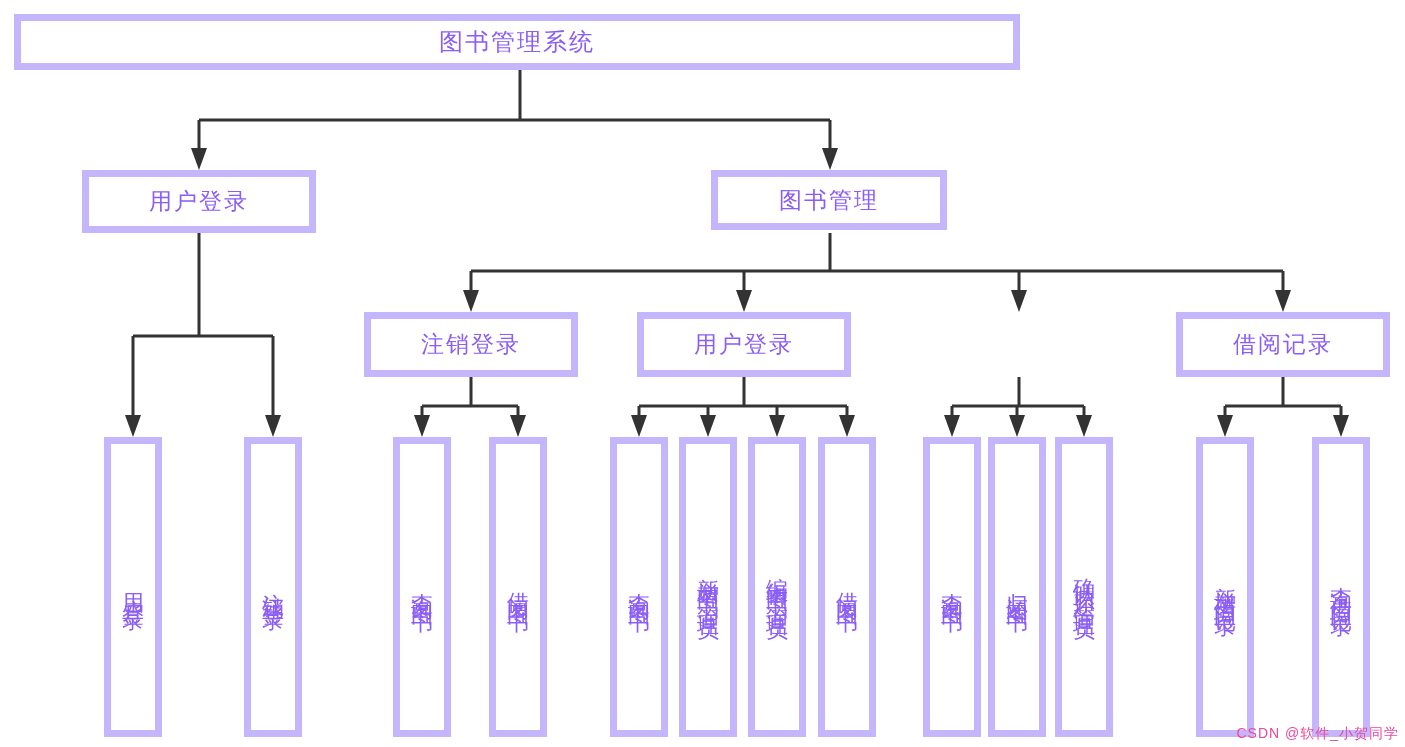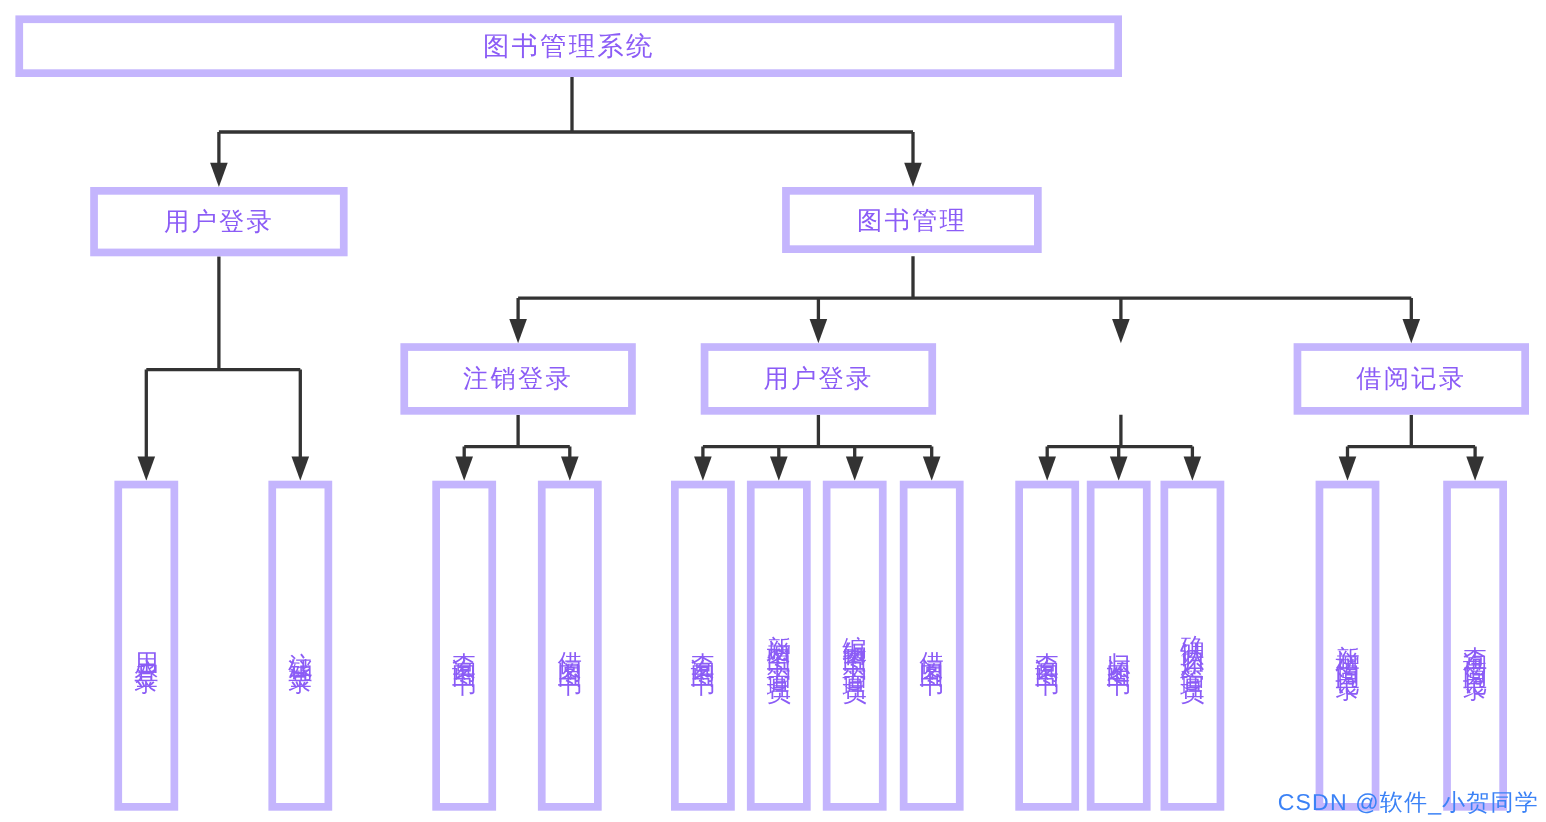--- a/index.html
+++ b/index.html
@@ -32,22 +32,22 @@
     writing-mode: vertical-rl;
     text-orientation: mixed;
     font-size: 22px;
     letter-spacing: 6px;
     line-height: 1;
   }
   .watermark {
     position: absolute;
     right: 6px;
     bottom: 4px;
-    font-size: 21px;
-    color: #3b82f6;
+    font-size: 14px;
+    color: #ec4899;
     letter-spacing: 1px;
     white-space: nowrap;
   }
 </style>
 </head>
 <body>
 
 <div class="canvas">
 
   <svg class="connectors" viewBox="0 0 1405 747" xmlns="http://www.w3.org/2000/svg">

